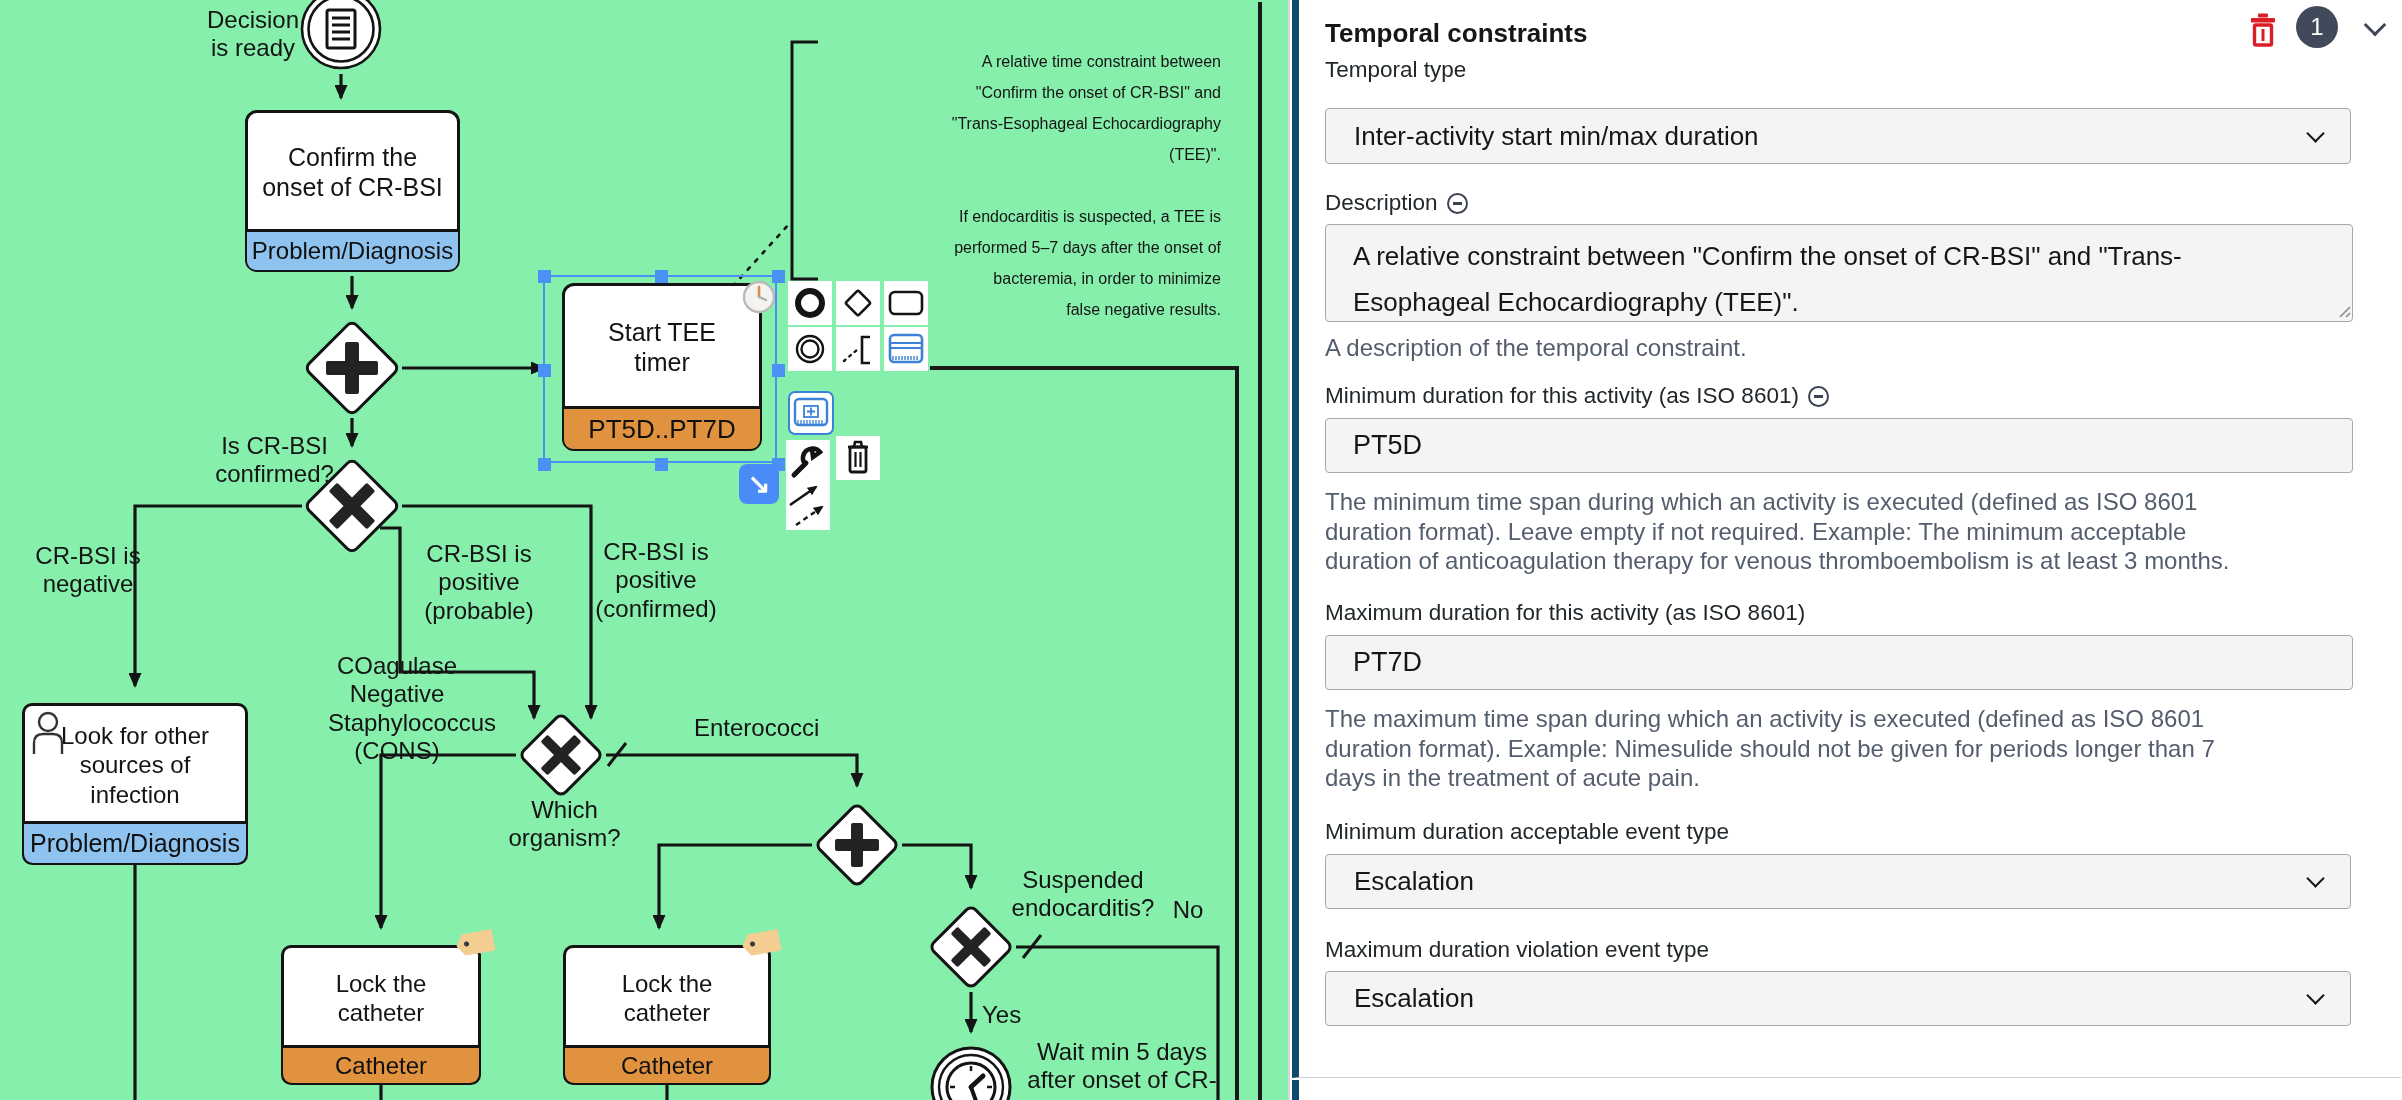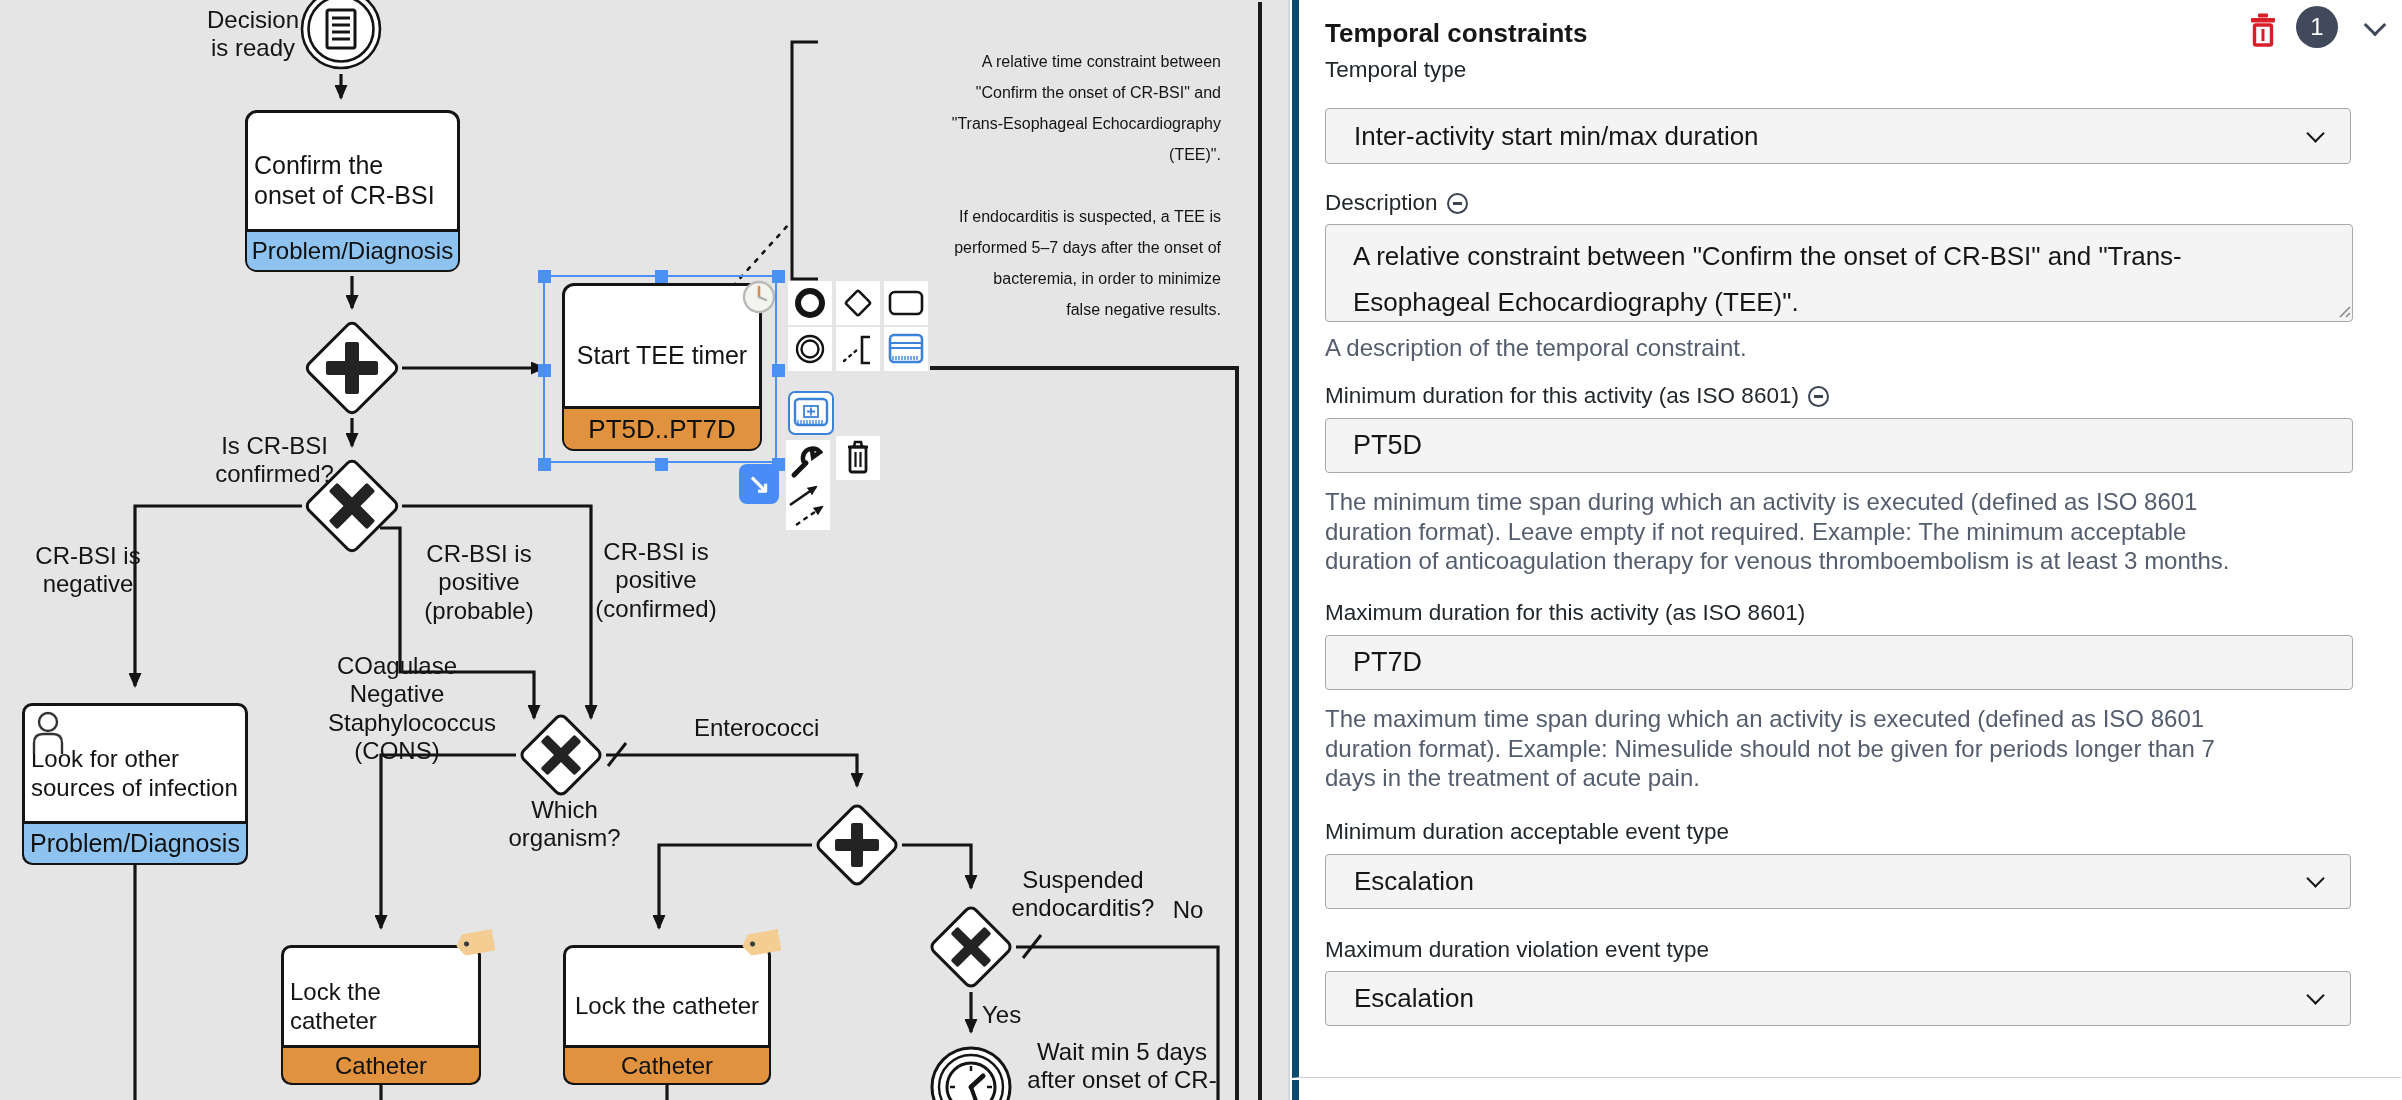--- a/index.html
+++ b/index.html
@@ -1,27 +1,27 @@
 <!DOCTYPE html>
 <html><head>
 <meta charset="utf-8">
 <style>
   * { margin:0; padding:0; box-sizing:border-box; }
   html,body { background:#fff; }
-  #app { position:relative; width:2402px; height:1100px; background:#e5e5e5;
+  #app { position:relative; width:2402px; height:1100px; background:#86efac;
          font-family:"Liberation Sans",sans-serif; overflow:hidden; color:#161616; }
 
   
   #diagram { position:absolute; left:0; top:0; width:1287px; height:1100px; }
   #flows { position:absolute; left:0; top:0; z-index:1; }
   .dlabel { position:absolute; z-index:2; font-size:24px; line-height:1.18; color:#141414;
             text-align:center; white-space:pre-line; }
   .task { position:absolute; z-index:3; background:#fff; border:3.5px solid #141414; border-radius:12px; }
   .task-title { position:absolute; left:0; right:0; top:0; display:flex; align-items:center;
-                justify-content:center; font-size:25px; line-height:1.22; color:#141414; padding:0 6px;margin-top:8px; }
+                justify-content:center; text-align:center; font-size:25px; line-height:1.22; color:#141414; padding:0 12px; }
   .band { position:absolute; left:-1px; right:-1px; bottom:-1px; border-top:3.5px solid #141414;
           border-radius:0 0 9px 9px; display:flex; align-items:center; justify-content:center;
           font-size:24px; color:#101010; }
   .band.blue { background:#8fc3ef; }
   .band.orange { background:#e0923f; }
   .gw { position:absolute; z-index:3; background:#fff; border:3.5px solid #141414; border-radius:8px;
         transform:rotate(45deg); }
   .gwsym { position:absolute; z-index:4; }
   .bar { position:absolute; background:#232323; border-radius:2px; }
   .event-svg { position:absolute; z-index:3; }

